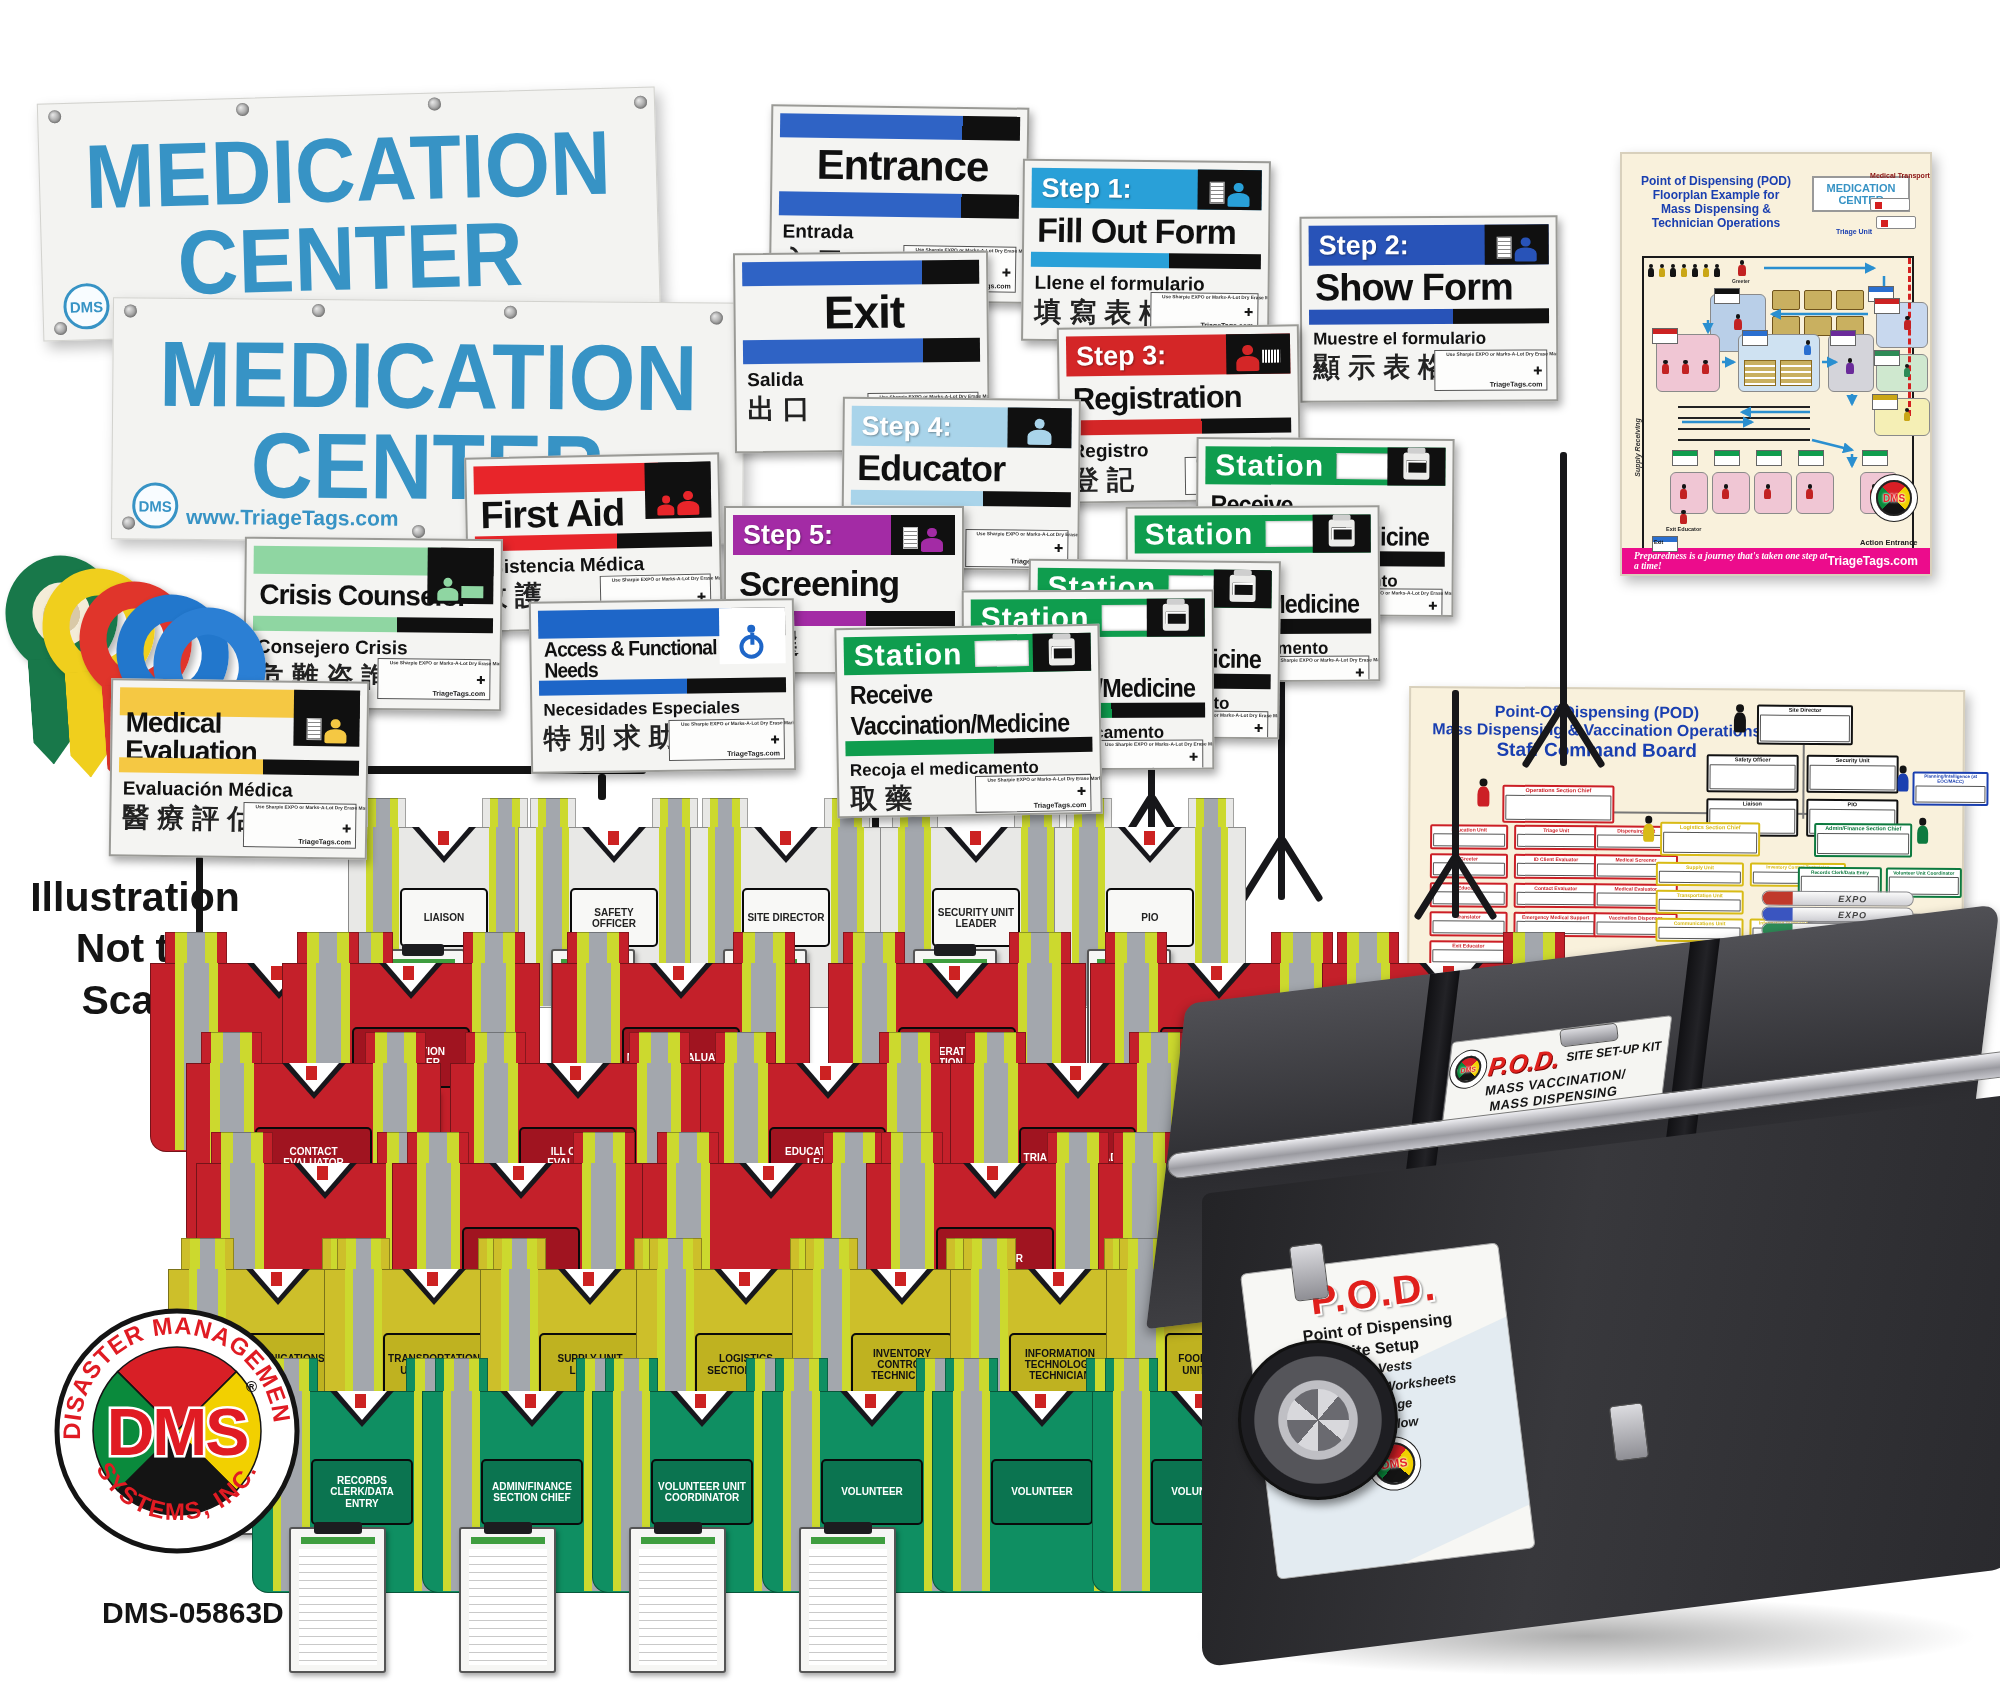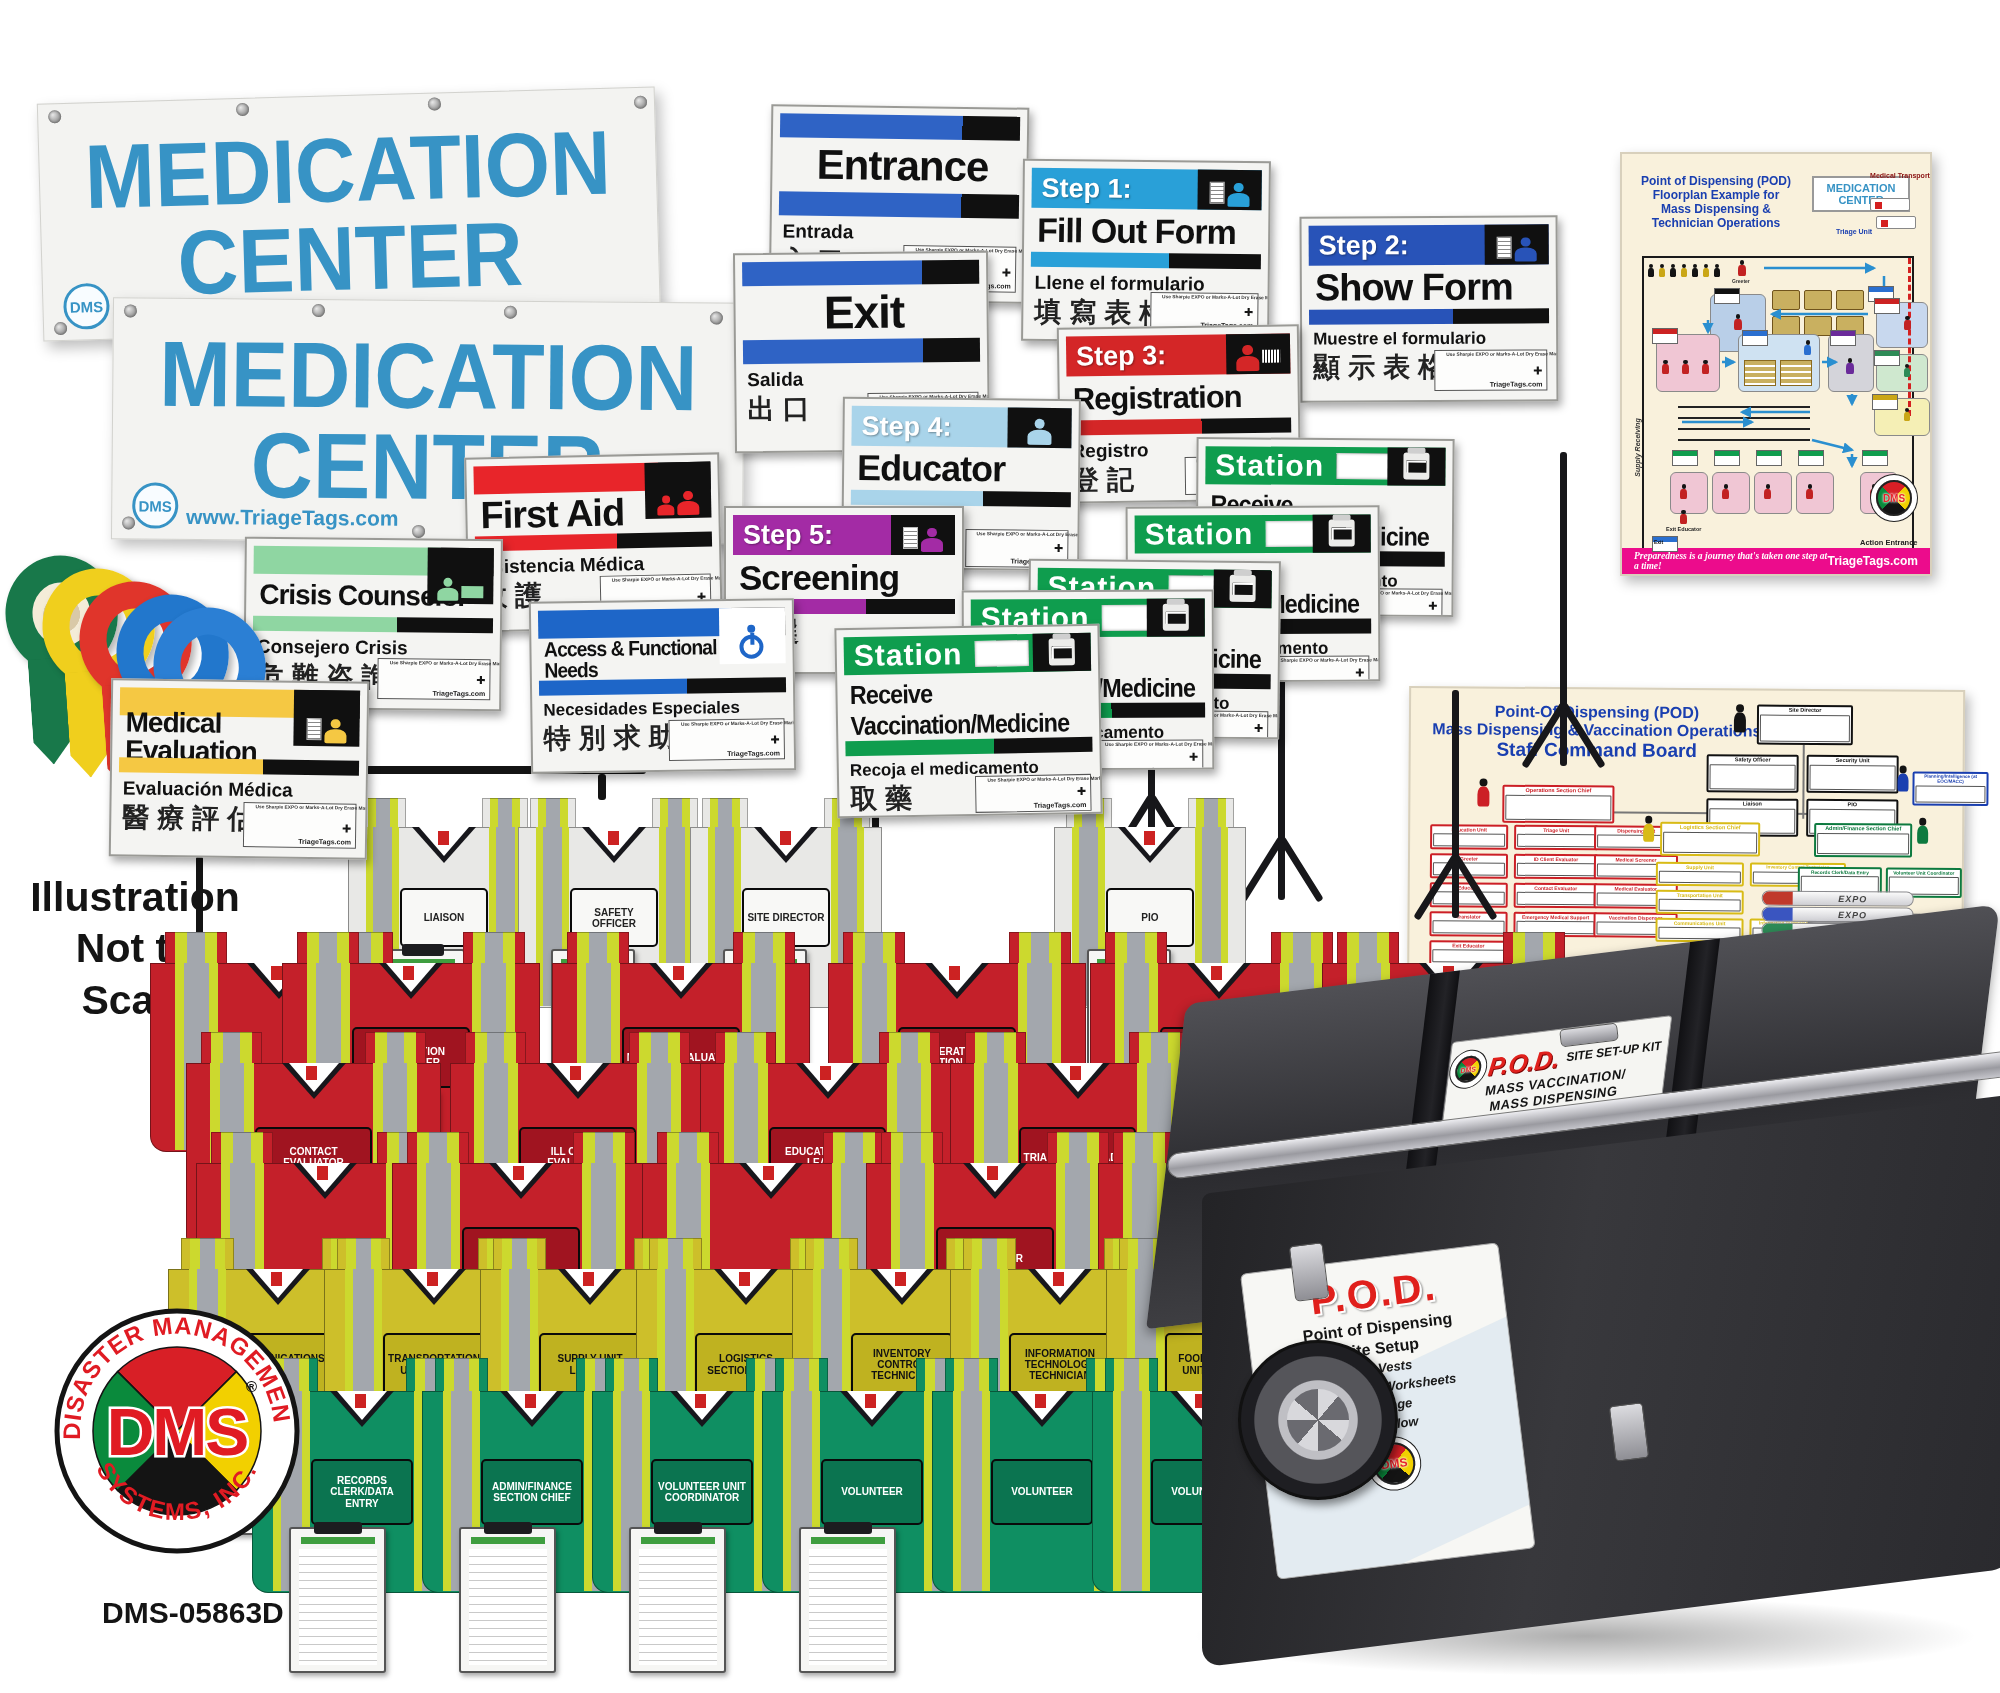--- a/index.html
+++ b/index.html
@@ -805,21 +805,21 @@
         <div class="sign-head" style="background: rgb(163, 43, 165); height: 40px;">
           <div class="step-label">Step 5:</div>
           <div class="iconbox" style="width: 64px; height: 40px;">
             <div class="ic-form"></div>
             <div class="ic-g" style="height: 30px;">
               <div class="ic-head" style="width: 9.6px; height: 9.6px; background: rgb(163, 43, 165);"></div>
               <div class="ic-body" style="width: 21.6px; height: 13.8px; background: rgb(163, 43, 165);"></div>
             </div>
           </div>
         </div>
-        <div class="sign-title" style="height: 44px; font-size: 35px;">Screening</div>
+        <div class="sign-title" style="height: 56px; font-size: 35px;">Screening</div>
         <div style="height: 15px; background: linear-gradient(90deg, rgb(163, 43, 165) 0px, rgb(163, 43, 165) 60%, rgb(16, 16, 16) 60%, rgb(16, 16, 16) 100%); flex: 0 0 auto;"></div>
         <div class="sign-bot">
           <div class="sign-zh">篩選</div>
           <div class="drybox">
             <div class="dry-note">Use Sharpie EXPO or Marks-A-Lot Dry Erase Markers Only</div>
             <div class="dry-cross">✚</div>
             <div class="dry-foot">TriageTags.com</div>
           </div>
         </div>
       </div>
@@ -1085,20 +1085,36 @@
       <div class="v-neckb"></div>
       <div class="v-neckw"></div>
       <div class="v-tag" style="position: absolute; top: 15.5%; left: 47%; width: 11px; height: 14px; background: rgb(204, 34, 34);"></div>
       <div class="v-pocket" style="background: rgb(248, 248, 246); color: rgb(34, 34, 34); font-size: 10px;">SITE DIRECTOR</div>
       <div class="v-clip">
         <div class="v-clipbar"></div>
         <div class="v-clipgreen"></div>
         <div class="v-cliplines"></div>
       </div>
     </div>
+    <div class="vest" style="left: 880px; top: 798px; width: 192px; height: 210px; z-index: 16;">
+      <div class="v-strap" style="left: 6%; background: linear-gradient(90deg, rgb(232, 232, 230) 0px, rgb(232, 232, 230) 15%, rgb(204, 217, 46) 15%, rgb(204, 217, 46) 35%, rgb(163, 167, 173) 35%, rgb(163, 167, 173) 65%, rgb(204, 217, 46) 65%, rgb(204, 217, 46) 85%, rgb(232, 232, 230) 85%, rgb(232, 232, 230) 100%);"></div>
+      <div class="v-strap" style="right: 6%; background: linear-gradient(90deg, rgb(232, 232, 230) 0px, rgb(232, 232, 230) 15%, rgb(204, 217, 46) 15%, rgb(204, 217, 46) 35%, rgb(163, 167, 173) 35%, rgb(163, 167, 173) 65%, rgb(204, 217, 46) 65%, rgb(204, 217, 46) 85%, rgb(232, 232, 230) 85%, rgb(232, 232, 230) 100%);"></div>
+      <div class="v-body" style="background: rgb(232, 232, 230);"></div>
+      <div class="v-stripe" style="left: 9.5%;"></div>
+      <div class="v-stripe" style="left: 73.5%;"></div>
+      <div class="v-neckb"></div>
+      <div class="v-neckw"></div>
+      <div class="v-tag" style="position: absolute; top: 15.5%; left: 47%; width: 11px; height: 14px; background: rgb(204, 34, 34);"></div>
+      <div class="v-pocket" style="background: rgb(248, 248, 246); color: rgb(34, 34, 34); font-size: 10px;">SECURITY UNIT LEADER</div>
+      <div class="v-clip">
+        <div class="v-clipbar"></div>
+        <div class="v-clipgreen"></div>
+        <div class="v-cliplines"></div>
+      </div>
+    </div>
     <div class="vest" style="left: 1054px; top: 798px; width: 192px; height: 210px; z-index: 16;">
       <div class="v-strap" style="left: 6%; background: linear-gradient(90deg, rgb(232, 232, 230) 0px, rgb(232, 232, 230) 15%, rgb(204, 217, 46) 15%, rgb(204, 217, 46) 35%, rgb(163, 167, 173) 35%, rgb(163, 167, 173) 65%, rgb(204, 217, 46) 65%, rgb(204, 217, 46) 85%, rgb(232, 232, 230) 85%, rgb(232, 232, 230) 100%);"></div>
       <div class="v-strap" style="right: 6%; background: linear-gradient(90deg, rgb(232, 232, 230) 0px, rgb(232, 232, 230) 15%, rgb(204, 217, 46) 15%, rgb(204, 217, 46) 35%, rgb(163, 167, 173) 35%, rgb(163, 167, 173) 65%, rgb(204, 217, 46) 65%, rgb(204, 217, 46) 85%, rgb(232, 232, 230) 85%, rgb(232, 232, 230) 100%);"></div>
       <div class="v-body" style="background: rgb(232, 232, 230);"></div>
       <div class="v-stripe" style="left: 9.5%;"></div>
       <div class="v-stripe" style="left: 73.5%;"></div>
       <div class="v-neckb"></div>
       <div class="v-neckw"></div>
       <div class="v-tag" style="position: absolute; top: 15.5%; left: 47%; width: 11px; height: 14px; background: rgb(204, 34, 34);"></div>
       <div class="v-pocket" style="background: rgb(248, 248, 246); color: rgb(34, 34, 34); font-size: 10px;">PIO</div>

